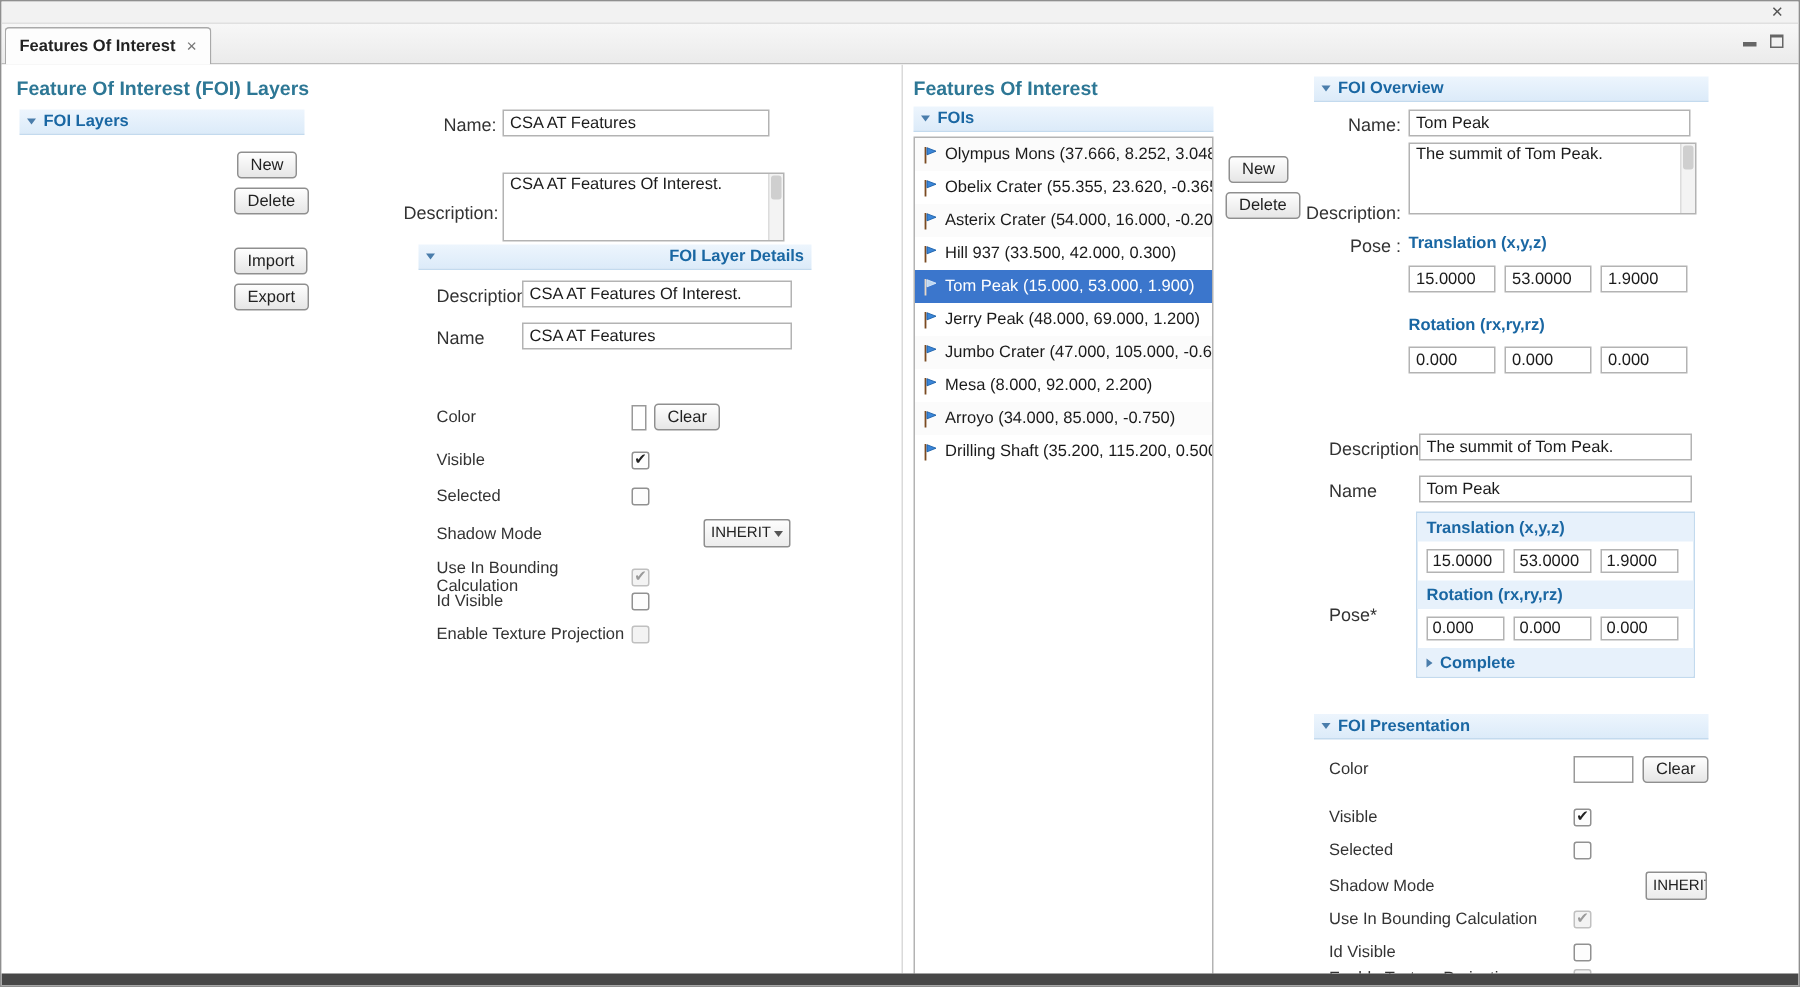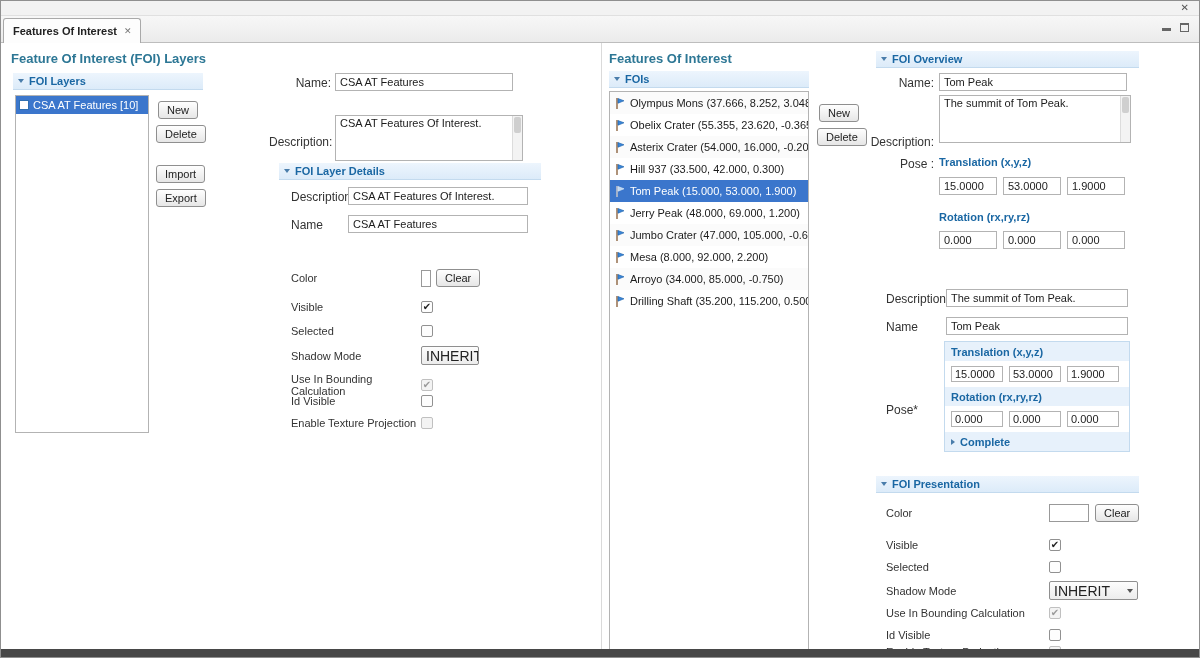--- a/index.html
+++ b/index.html
@@ -57,22 +57,22 @@
   .sbar::after { content:""; position:absolute; left:1px; right:1px; top:1px; height:16px;
                  background:#cfcfcf; border-radius:2px; }
 
   .prow { position:absolute; display:flex; align-items:center; }
   .prow .plabel { font-size:11px; color:#333; flex:0 0 auto; }
   .cb { width:12px; height:12px; border:1px solid #919191; border-radius:2px; background:#fdfdfd;
         display:inline-flex; align-items:center; justify-content:center; font-size:10px; color:#222;
         line-height:1; flex:0 0 auto; }
   .cb.dis { border-color:#c0c0c0; background:#f3f3f3; color:#9a9a9a; }
   .combo { display:flex; align-items:center; border:1px solid #8f8f8f; border-radius:2px;
-           background:linear-gradient(#fdfdfd,#ececec); height:19px; padding:0 4px; font-size:14px;
-           color:#222; overflow:hidden; white-space:nowrap; }
+           background:linear-gradient(#fdfdfd,#ececec); height:19px; padding:0 4px; font-size:10px;
+           color:#222; overflow:hidden; white-space:nowrap;margin-left:48px; }
   .chev { width:0; height:0; border-left:3.5px solid transparent; border-right:3.5px solid transparent;
           border-top:4px solid #555; margin-left:auto; flex:0 0 auto; }
   .swatch { background:#fff; border:1px solid #999; flex:0 0 auto; }
 
   .posebox { position:absolute; border:1px solid #c3daee; background:#fff; }
   .phead { height:19px; background:#e7f1fb; display:flex; align-items:center; gap:5px; padding:0 6px;
            font-size:11px; font-weight:bold; color:#1a67a3; }
   .pinputs { display:flex; gap:6px; padding:5px 6px; }
   .pinputs input { width:52px; border:1px solid #b3b3b3; font-size:11px; padding:1px 3px;
                    font-family:inherit; outline:none; color:#1b1b1b; }
@@ -99,40 +99,34 @@
 
   <div class="content">
     <div class="vdivider"></div>
 
     <div class="panel-heading" style="left:10px; top:8px;">Feature Of Interest (FOI) Layers</div>
 
     <div class="secbar" style="left:12px; top:30px; width:190px;">
       <span class="tri-down"></span>
       <span>FOI Layers</span>
     </div>
-    <div class="listbox" style="left:14px; top:52px; width:134px; height:338px;">
-      <div class="l-item sel">
-        <span class="layer-cb"></span>
-        <span>CSA AT Features [10]</span>
-      </div>
-    </div>
     <button class="btn" style="left:157px; top:58px;">New</button>
     <button class="btn" style="left:155px; top:82px;">Delete</button>
     <button class="btn" style="left:155px; top:122px;">Import</button>
     <button class="btn" style="left:155px; top:146px;">Export</button>
 
     <div class="lbl lbl-r" style="left:268px; top:33px; width:62px;">Name:</div>
     <input class="fld" style="left: 334px; top: 30px; width: 178px; height: 18px;" value="CSA AT Features">
     <div class="lbl lbl-r" style="left:268px; top:92px; width:62px;">Description:</div>
     <div class="tarea-wrap" style="left:334px; top:72px; width:188px; height:46px;">
       <textarea class="tarea" style="">CSA AT Features Of Interest.</textarea>
       <div class="sbar"></div>
     </div>
 
-    <div class="secbar" style="left:278px; top:120px; width:262px;">
+    <div class="secbar" style="left:278px; top:120px; width:262px;justify-content:space-between;">
       <span class="tri-down"></span>
       <span>FOI Layer Details</span>
     </div>
     <div class="lbl" style="left:290px; top:147px;">Description</div>
     <input class="fld" style="left: 347px; top: 144px; width: 180px; height: 18px;" value="CSA AT Features Of Interest.">
     <div class="lbl" style="left:290px; top:175px;">Name</div>
     <input class="fld" style="left: 347px; top: 172px; width: 180px; height: 18px;" value="CSA AT Features">
 
     <div class="prow" style="left:290px; top:226px; width:246px;">
       <span class="plabel" style="width:130px;">Color</span>

